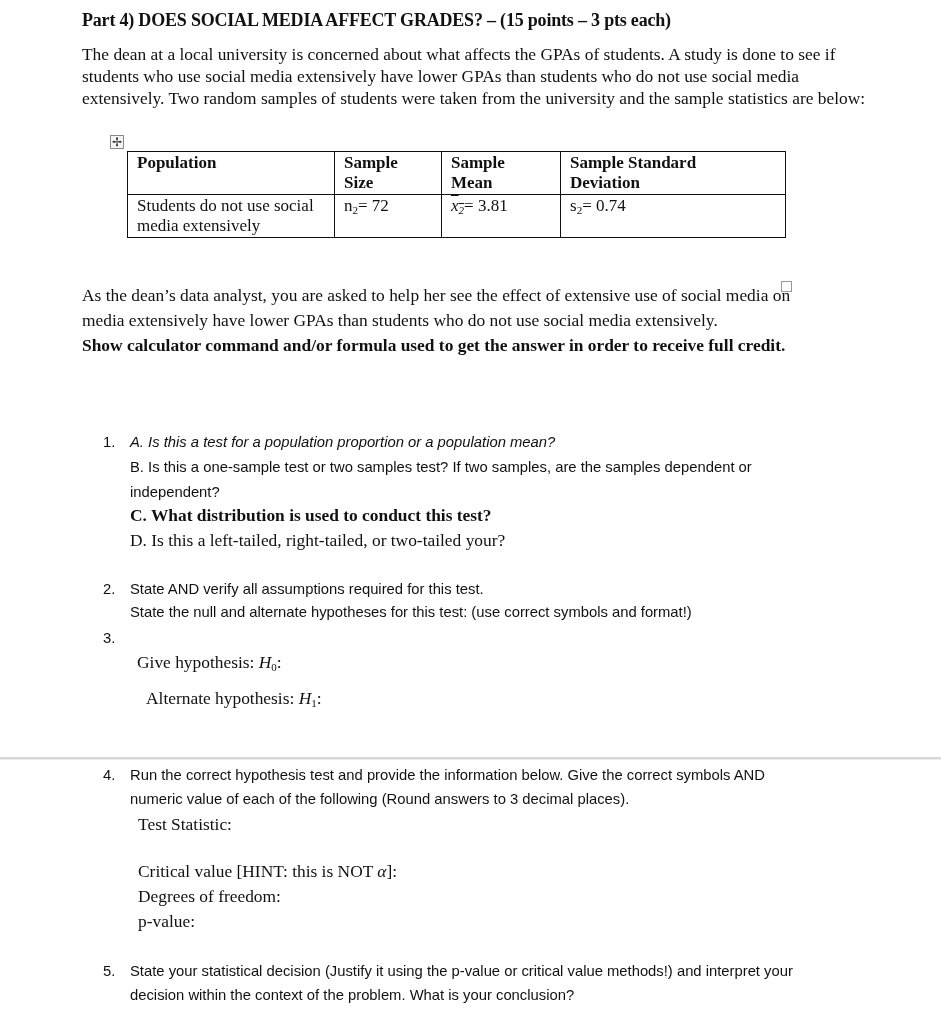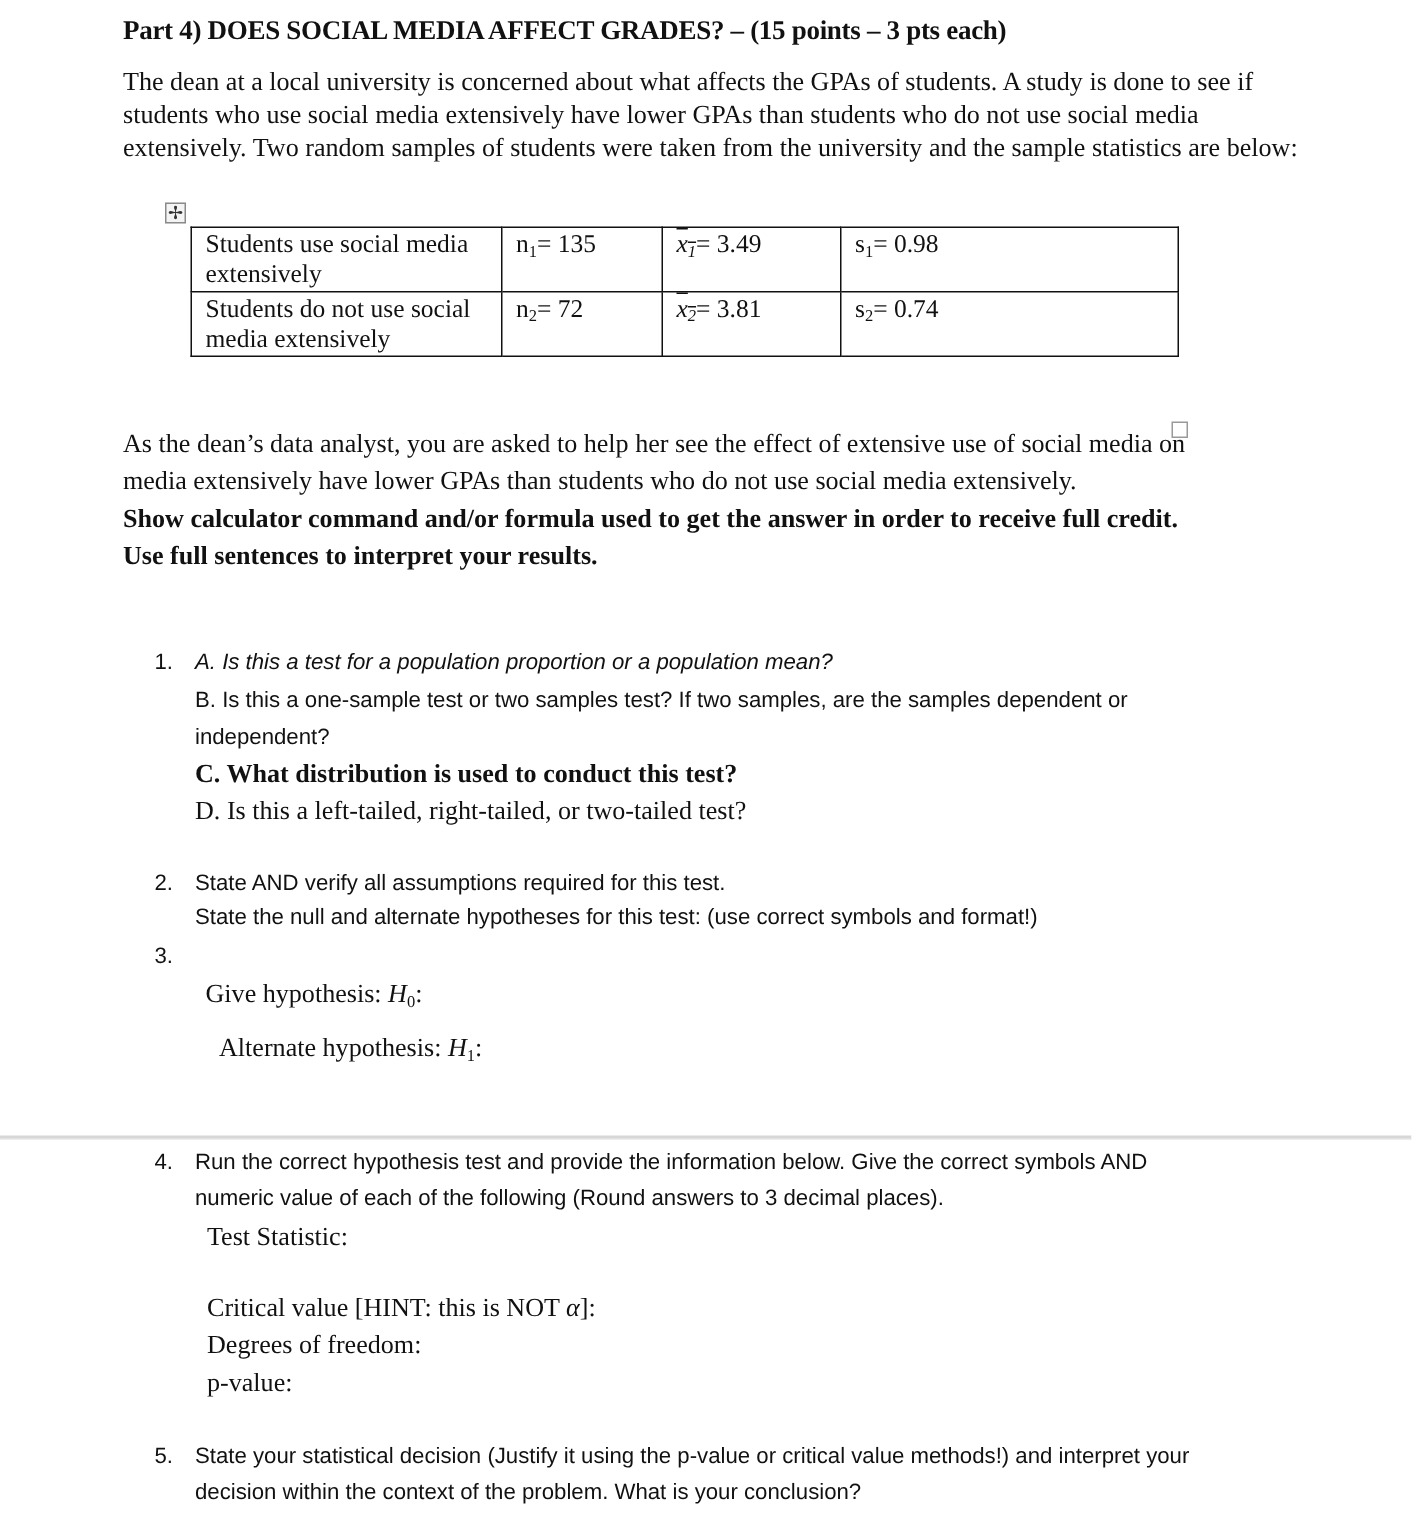--- a/index.html
+++ b/index.html
@@ -31,51 +31,61 @@
 <body>
 
 <div class="abs serif title">Part 4) DOES SOCIAL MEDIA AFFECT GRADES? – (15 points – 3 pts each)</div>
 
 <div class="abs serif para">The dean at a local university is concerned about what affects the GPAs of students.  A study is done to see if students who use social media extensively have lower GPAs than students who do not use social media extensively.  Two random samples of students were taken from the university and the sample statistics are below:</div>
 
 <div class="abs move-handle">✢</div>
 
 <table class="stats serif">
   <tbody>
-  <tr>
-    <td class="c1">Students use social media extensively</td>
-    <td class="c2"><span>n</span><span class="sub">1</span><span>= 135</span></td>
-    <td class="c3"><span class="xbar"><span>x</span><span class="sub">1</span></span><span>= 3.49</span></td>
-    <td class="c4"><span>s</span><span class="sub">1</span><span>= 0.98</span></td>
+      <tr>
+    <th class="c1">
+      <span>Population</span>
+    </th>
+    <th class="c2">
+      <span>Sample</span><br>
+      <span>Size</span>
+    </th>
+    <th class="c3">
+      <span>Sample</span><br>
+      <span>Mean</span>
+    </th>
+    <th class="c4">
+      <span>Sample Standard</span><br>
+      <span>Deviation</span>
+    </th>
   </tr>
   <tr>
     <td class="c1">Students do not use social media extensively</td>
     <td class="c2"><span>n</span><span class="sub">2</span><span>= 72</span></td>
     <td class="c3"><span class="xbar"><span>x</span><span class="sub">2</span></span><span>= 3.81</span></td>
     <td class="c4"><span>s</span><span class="sub">2</span><span>= 0.74</span></td>
   </tr>
 </tbody>
   </table>
 
 <div class="abs resize-handle"></div>
 
 <div class="abs serif para2">
   <div>As the dean’s data analyst, you are asked to help her see the effect of extensive use of social media on</div>
   <div>media extensively have lower GPAs than students who do not use social media extensively.</div>
   <div class="bold">Show calculator command and/or formula used to get the answer in order to receive full credit.</div>
-  <div class="bold">Use full sentences to interpret your results.</div>
 </div>
 
 <div class="sans q">
   <span class="qnum abs" style="top:430px;">1.</span>
   <span class="qtext abs" style="top:430px;font-style:italic;">A. Is this a test for a population proportion or a population mean?</span>
   <span class="qtext abs" style="top:455px;">B. Is this a one-sample test or two samples test? If two samples, are the samples dependent or</span>
   <span class="qtext abs" style="top:480px;">independent?</span>
   <span class="qtext abs serifline" style="top:503px;font-weight:bold;">C. What distribution is used to conduct this test?</span>
-  <span class="qtext abs serifline" style="top:528px;">D. Is this a left-tailed, right-tailed, or two-tailed test?</span>
+  <span class="qtext abs serifline" style="top:528px;">D. Is this a left-tailed, right-tailed, or two-tailed your?</span>
 </div>
 
 <div class="sans q">
   <span class="qnum abs" style="top:577px;">2.</span>
   <span class="qtext abs" style="top:577px;">State AND verify all assumptions required for this test.</span>
 </div>
 
 <div class="sans q">
   <span class="qnum abs" style="top:626px;">3.</span>
   <span class="qtext abs" style="top:600px;">State the null and alternate hypotheses for this test: (use correct symbols and format!)</span>

